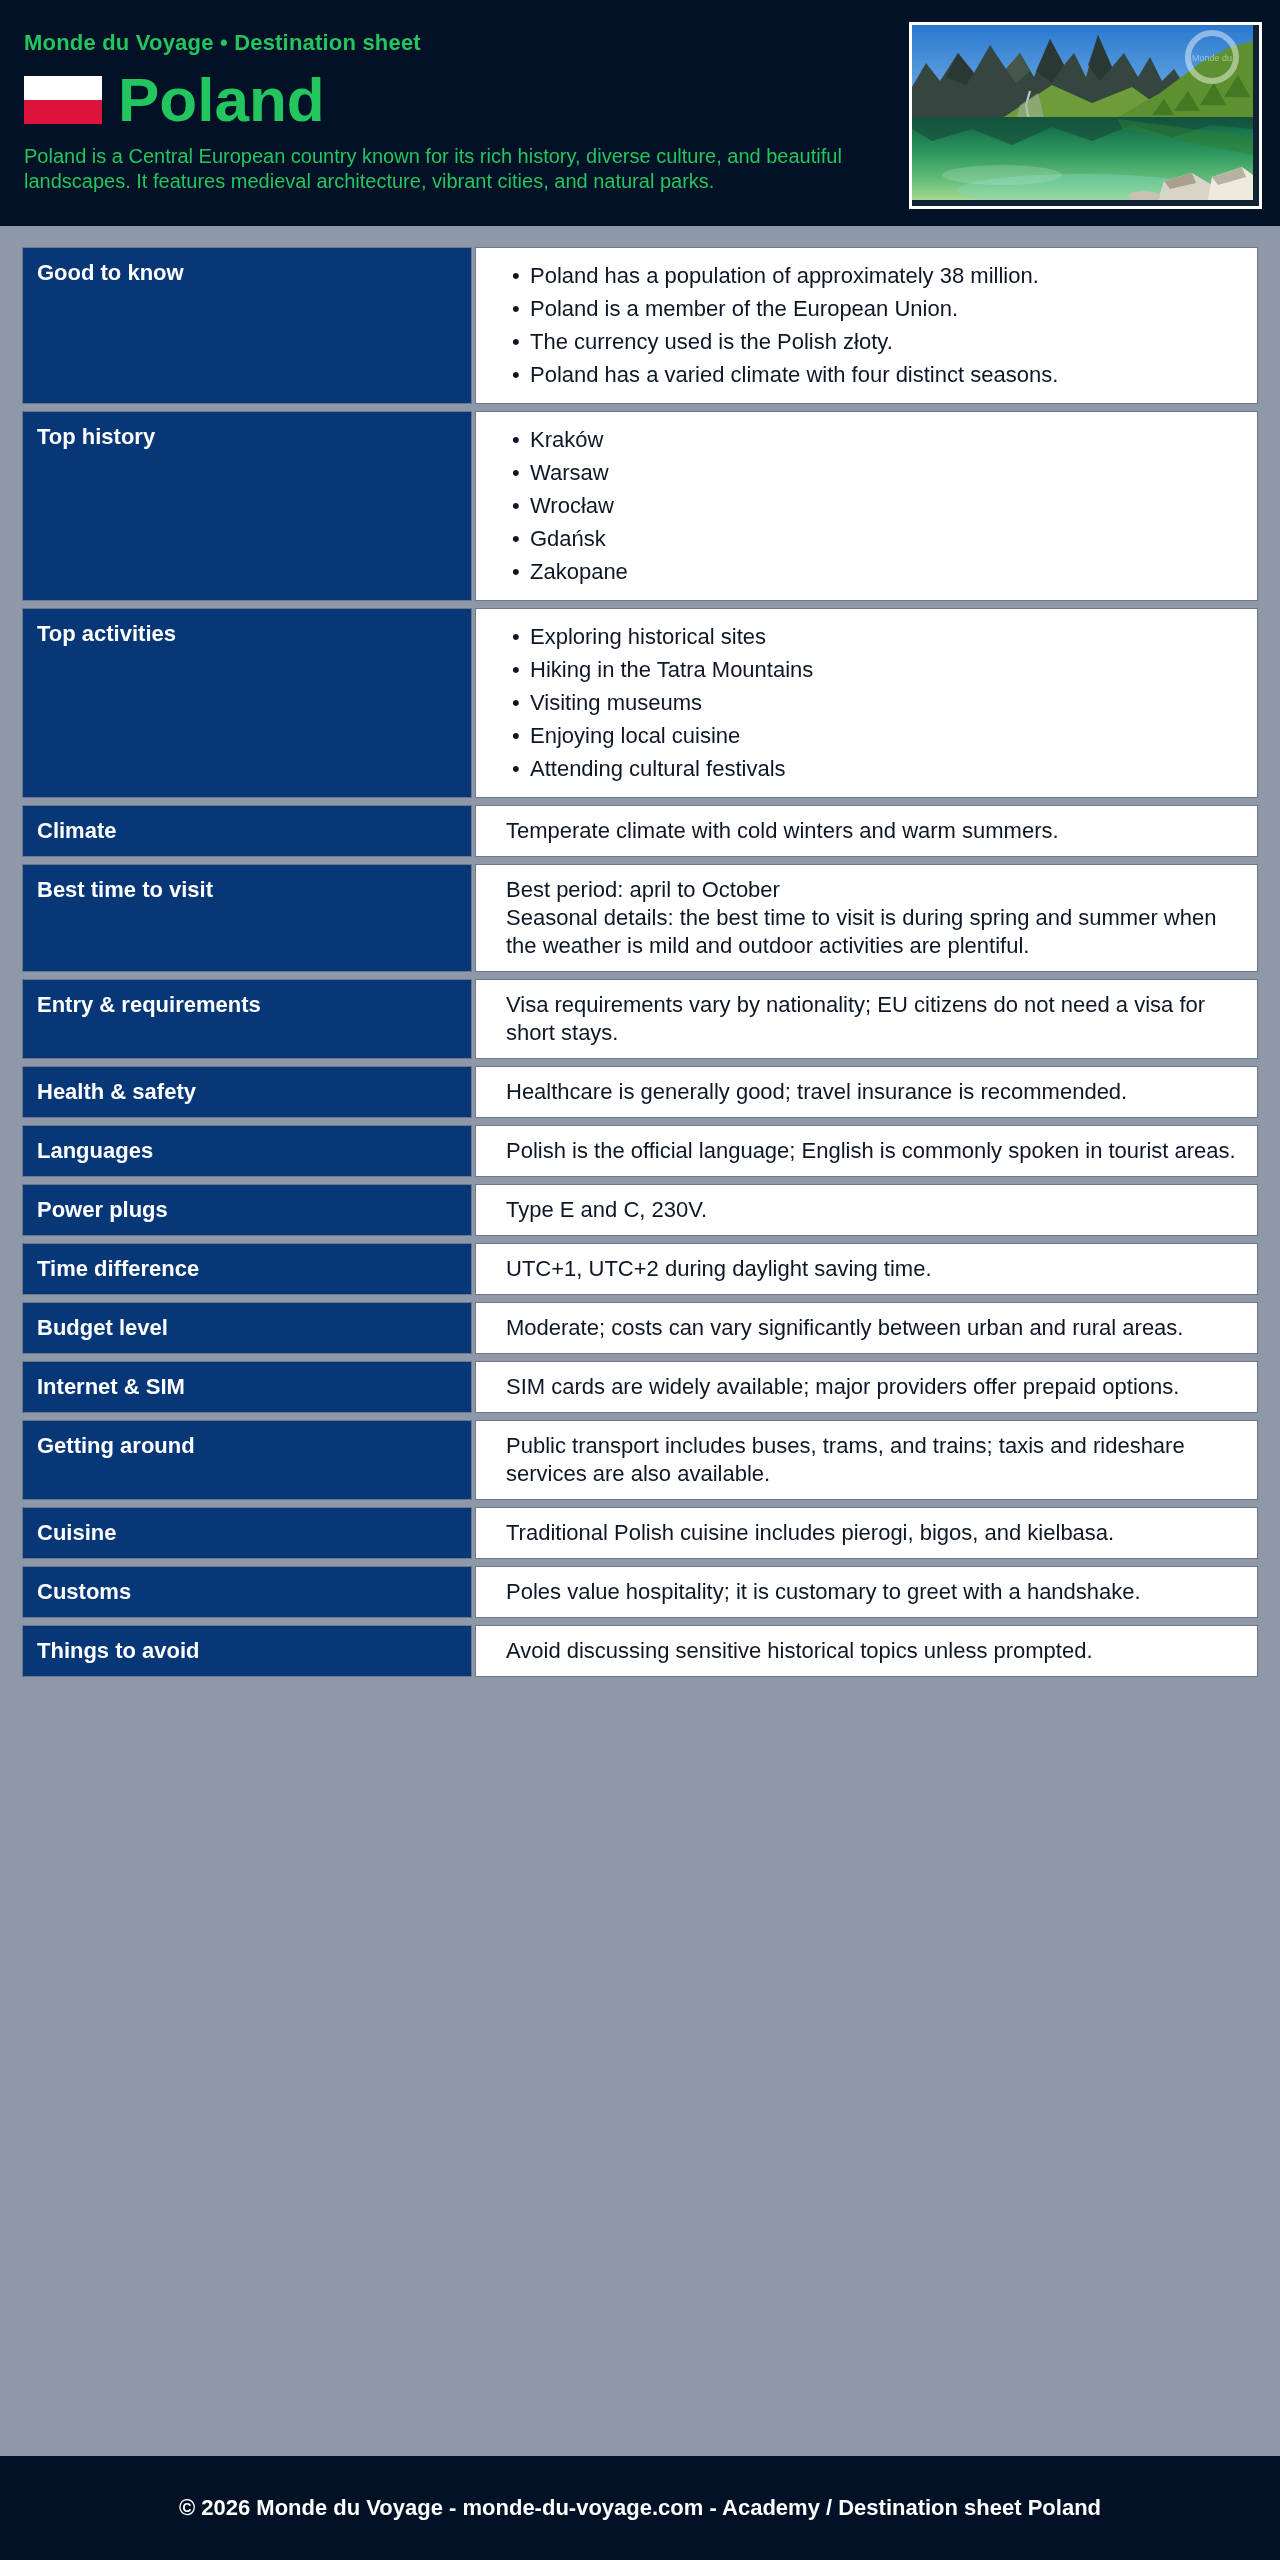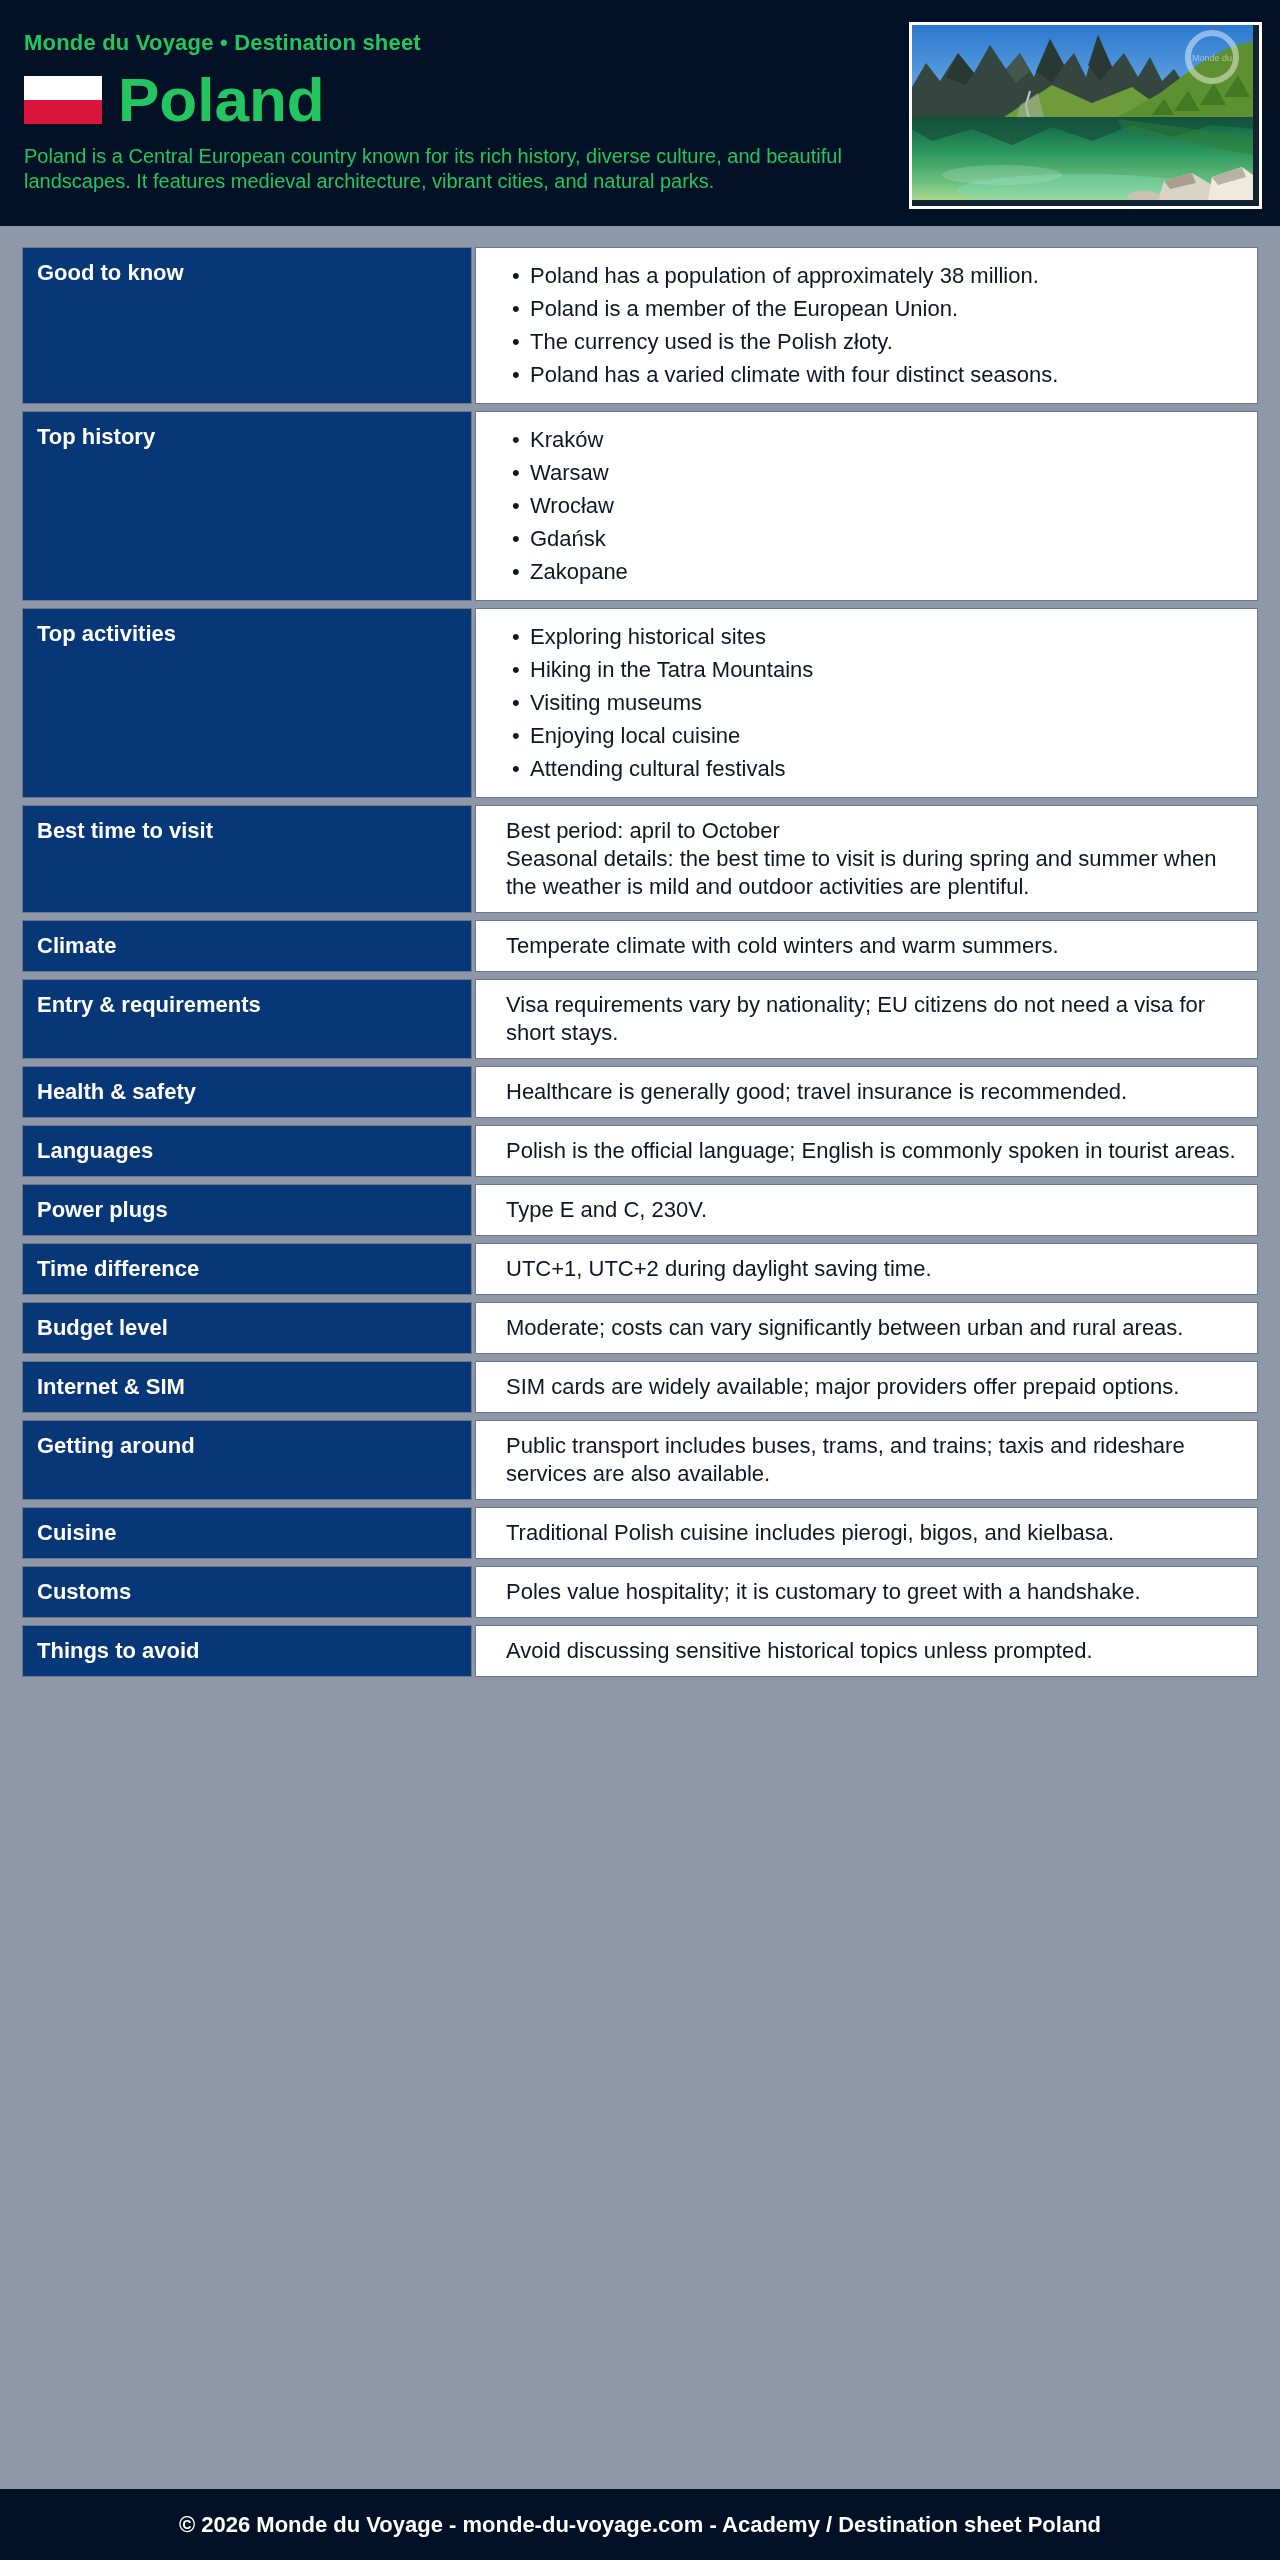--- a/index.html
+++ b/index.html
@@ -40,21 +40,21 @@
     color:var(--content-text,#0e1726);
     font-size:22px;line-height:28px;
     padding:11px 20px 11px 30px;border:1px solid var(--cell-border,#6d7789);
   }
   .t-content ul{margin:0;padding:0;list-style:none;}
   .t-content li{position:relative;padding-left:24px;line-height:32px;margin:1px 0;}
   .t-content li::before{content:"\2022";position:absolute;left:6px;}
   .t-content p{margin:0;}
   
   .footer{
-    position:absolute;left:0;bottom:0;width:1280px;height:71px;
+    position:absolute;left:0;bottom:0;width:1280px;height:104px;
     background:var(--navy,#031126);color:#fff;
     display:flex;align-items:center;justify-content:center;
     font-size:22px;font-weight:700;
   }
 </style>
 </head>
 <body>
 
 <div class="header">
   <div class="eyebrow">Monde du Voyage • Destination sheet</div>
@@ -151,30 +151,30 @@
         <ul>
           <li>Exploring historical sites</li>
           <li>Hiking in the Tatra Mountains</li>
           <li>Visiting museums</li>
           <li>Enjoying local cuisine</li>
           <li>Attending cultural festivals</li>
         </ul>
       </div>
     </div>
     <div class="t-row">
+      <div class="t-label">Climate</div>
+      <div class="t-content">
+        <p>Temperate climate with cold winters and warm summers.</p>
+      </div>
+    </div>
+    <div class="t-row">
       <div class="t-label">Best time to visit</div>
       <div class="t-content">
         <p>Best period: april to October</p>
         <p>Seasonal details: the best time to visit is during spring and summer when the weather is mild and outdoor activities are plentiful.</p>
-      </div>
-    </div>
-    <div class="t-row">
-      <div class="t-label">Climate</div>
-      <div class="t-content">
-        <p>Temperate climate with cold winters and warm summers.</p>
       </div>
     </div>
     <div class="t-row">
       <div class="t-label">Entry &amp; requirements</div>
       <div class="t-content">
         <p>Visa requirements vary by nationality; EU citizens do not need a visa for short stays.</p>
       </div>
     </div>
     <div class="t-row">
       <div class="t-label">Health &amp; safety</div>

